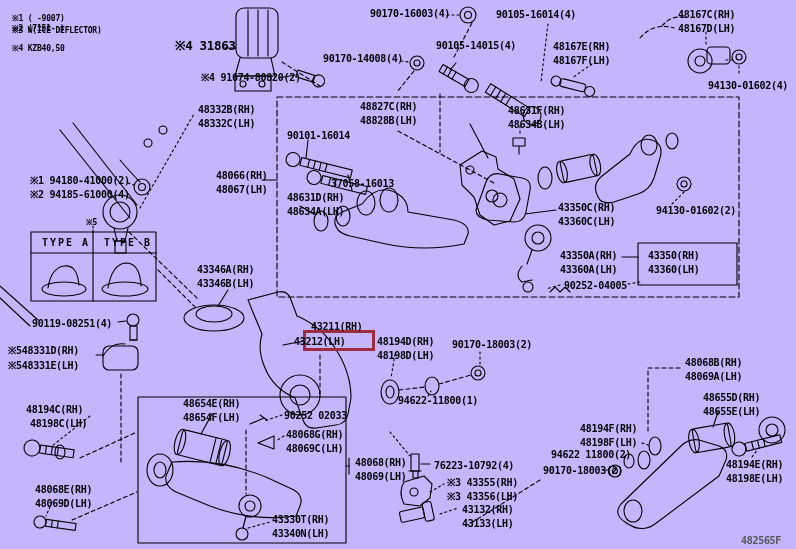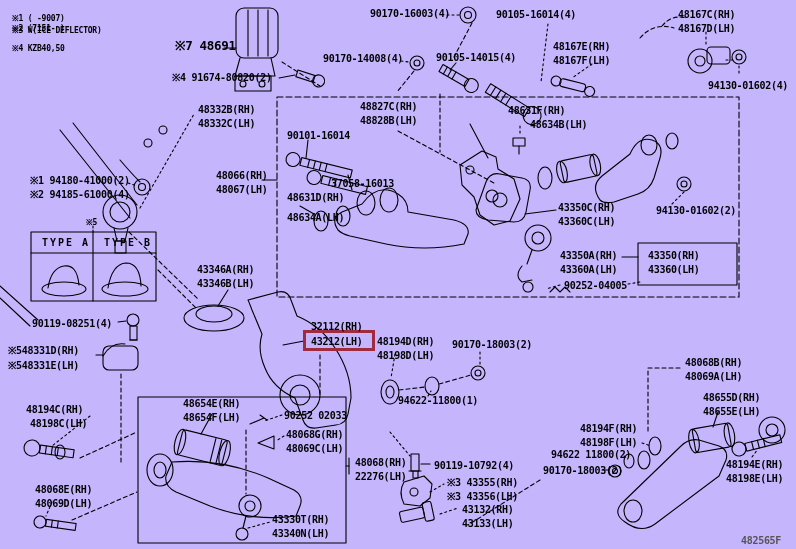--- a/index.html
+++ b/index.html
@@ -298,81 +298,81 @@
     </g>
   </svg>
 
   <div class="hl"></div>
 
   <div class="lbl sm" style="left:12px;top:14px">※1 (    -9007)</div>
   <div class="lbl sm" style="left:12px;top:24px">※2 (7151-    )</div>
   <div class="lbl sm" style="left:12px;top:26px">※3 W(ICE DEFLECTOR)</div>
   <div class="lbl sm" style="left:12px;top:44px">※4 KZB40,50</div>
 
-  <div class="lbl lg" style="left:175px;top:40px">※7 48691</div>
-  <div class="lbl" style="left:172px;top:72px">※4 91674-80820(2)</div>
+  <div class="lbl lg" style="left:175px;top:40px">※4 31863</div>
+  <div class="lbl" style="left:201px;top:72px">※4 91674-80820(2)</div>
   <div class="lbl" style="left:370px;top:8px">90170-16003(4)</div>
   <div class="lbl" style="left:496px;top:9px">90105-16014(4)</div>
   <div class="lbl" style="left:323px;top:53px">90170-14008(4)</div>
-  <div class="lbl" style="left:436px;top:52px">90105-14015(4)</div>
+  <div class="lbl" style="left:436px;top:40px">90105-14015(4)</div>
   <div class="lbl" style="left:553px;top:41px">48167E(RH)</div>
   <div class="lbl" style="left:553px;top:55px">48167F(LH)</div>
   <div class="lbl" style="left:678px;top:9px">48167C(RH)</div>
   <div class="lbl" style="left:678px;top:23px">48167D(LH)</div>
   <div class="lbl" style="left:708px;top:80px">94130-01602(4)</div>
   <div class="lbl" style="left:198px;top:104px">48332B(RH)</div>
   <div class="lbl" style="left:198px;top:118px">48332C(LH)</div>
   <div class="lbl" style="left:287px;top:130px">90101-16014</div>
   <div class="lbl" style="left:360px;top:101px">48827C(RH)</div>
   <div class="lbl" style="left:360px;top:115px">48828B(LH)</div>
   <div class="lbl" style="left:508px;top:105px">48631F(RH)</div>
-  <div class="lbl" style="left:530px;top:119px">48634B(LH)</div>
+  <div class="lbl" style="left:508px;top:119px">48634B(LH)</div>
   <div class="lbl" style="left:216px;top:170px">48066(RH)</div>
   <div class="lbl" style="left:216px;top:184px">48067(LH)</div>
   <div class="lbl" style="left:331px;top:178px">37058-16013</div>
   <div class="lbl" style="left:287px;top:192px">48631D(RH)</div>
-  <div class="lbl" style="left:287px;top:212px">48634A(LH)</div>
+  <div class="lbl" style="left:287px;top:206px">48634A(LH)</div>
   <div class="lbl" style="left:558px;top:202px">43350C(RH)</div>
   <div class="lbl" style="left:558px;top:216px">43360C(LH)</div>
   <div class="lbl" style="left:656px;top:205px">94130-01602(2)</div>
   <div class="lbl" style="left:30px;top:175px">※1 94180-41000(2)</div>
   <div class="lbl" style="left:30px;top:189px">※2 94185-61000(4)</div>
   <div class="lbl sm" style="left:86px;top:218px">※5</div>
   <div class="lbl wide" style="left:42px;top:237px">TYPE A</div>
   <div class="lbl wide" style="left:104px;top:237px">TYPE B</div>
   <div class="lbl" style="left:560px;top:250px">43350A(RH)</div>
   <div class="lbl" style="left:560px;top:264px">43360A(LH)</div>
   <div class="lbl" style="left:648px;top:250px">43350(RH)</div>
   <div class="lbl" style="left:648px;top:264px">43360(LH)</div>
   <div class="lbl" style="left:564px;top:280px">90252-04005</div>
   <div class="lbl" style="left:197px;top:264px">43346A(RH)</div>
   <div class="lbl" style="left:197px;top:278px">43346B(LH)</div>
-  <div class="lbl" style="left:311px;top:321px">32112(RH)</div>
-  <div class="lbl" style="left:311px;top:336px">43212(LH)</div>
+  <div class="lbl" style="left:311px;top:321px">43211(RH)</div>
+  <div class="lbl" style="left:294px;top:336px">43212(LH)</div>
   <div class="lbl" style="left:377px;top:336px">48194D(RH)</div>
   <div class="lbl" style="left:377px;top:350px">48198D(LH)</div>
   <div class="lbl" style="left:452px;top:339px">90170-18003(2)</div>
   <div class="lbl" style="left:32px;top:318px">90119-08251(4)</div>
   <div class="lbl" style="left:8px;top:345px">※548331D(RH)</div>
   <div class="lbl" style="left:8px;top:360px">※548331E(LH)</div>
   <div class="lbl" style="left:26px;top:404px">48194C(RH)</div>
   <div class="lbl" style="left:30px;top:418px">48198C(LH)</div>
   <div class="lbl" style="left:398px;top:395px">94622-11800(1)</div>
   <div class="lbl" style="left:183px;top:398px">48654E(RH)</div>
   <div class="lbl" style="left:183px;top:412px">48654F(LH)</div>
   <div class="lbl" style="left:284px;top:410px">90252 02033</div>
   <div class="lbl" style="left:286px;top:429px">48068G(RH)</div>
   <div class="lbl" style="left:286px;top:443px">48069C(LH)</div>
   <div class="lbl" style="left:685px;top:357px">48068B(RH)</div>
   <div class="lbl" style="left:685px;top:371px">48069A(LH)</div>
   <div class="lbl" style="left:703px;top:392px">48655D(RH)</div>
   <div class="lbl" style="left:703px;top:406px">48655E(LH)</div>
   <div class="lbl" style="left:355px;top:457px">48068(RH)</div>
-  <div class="lbl" style="left:355px;top:471px">22276(LH)</div>
-  <div class="lbl" style="left:434px;top:460px">90119-10792(4)</div>
+  <div class="lbl" style="left:355px;top:471px">48069(LH)</div>
+  <div class="lbl" style="left:434px;top:460px">76223-10792(4)</div>
   <div class="lbl" style="left:447px;top:477px">※3 43355(RH)</div>
   <div class="lbl" style="left:447px;top:491px">※3 43356(LH)</div>
   <div class="lbl" style="left:462px;top:504px">43132(RH)</div>
   <div class="lbl" style="left:462px;top:518px">43133(LH)</div>
   <div class="lbl" style="left:580px;top:423px">48194F(RH)</div>
   <div class="lbl" style="left:580px;top:437px">48198F(LH)</div>
   <div class="lbl" style="left:551px;top:449px">94622 11800(2)</div>
   <div class="lbl" style="left:543px;top:465px">90170-18003(2)</div>
   <div class="lbl" style="left:726px;top:459px">48194E(RH)</div>
   <div class="lbl" style="left:726px;top:473px">48198E(LH)</div>

